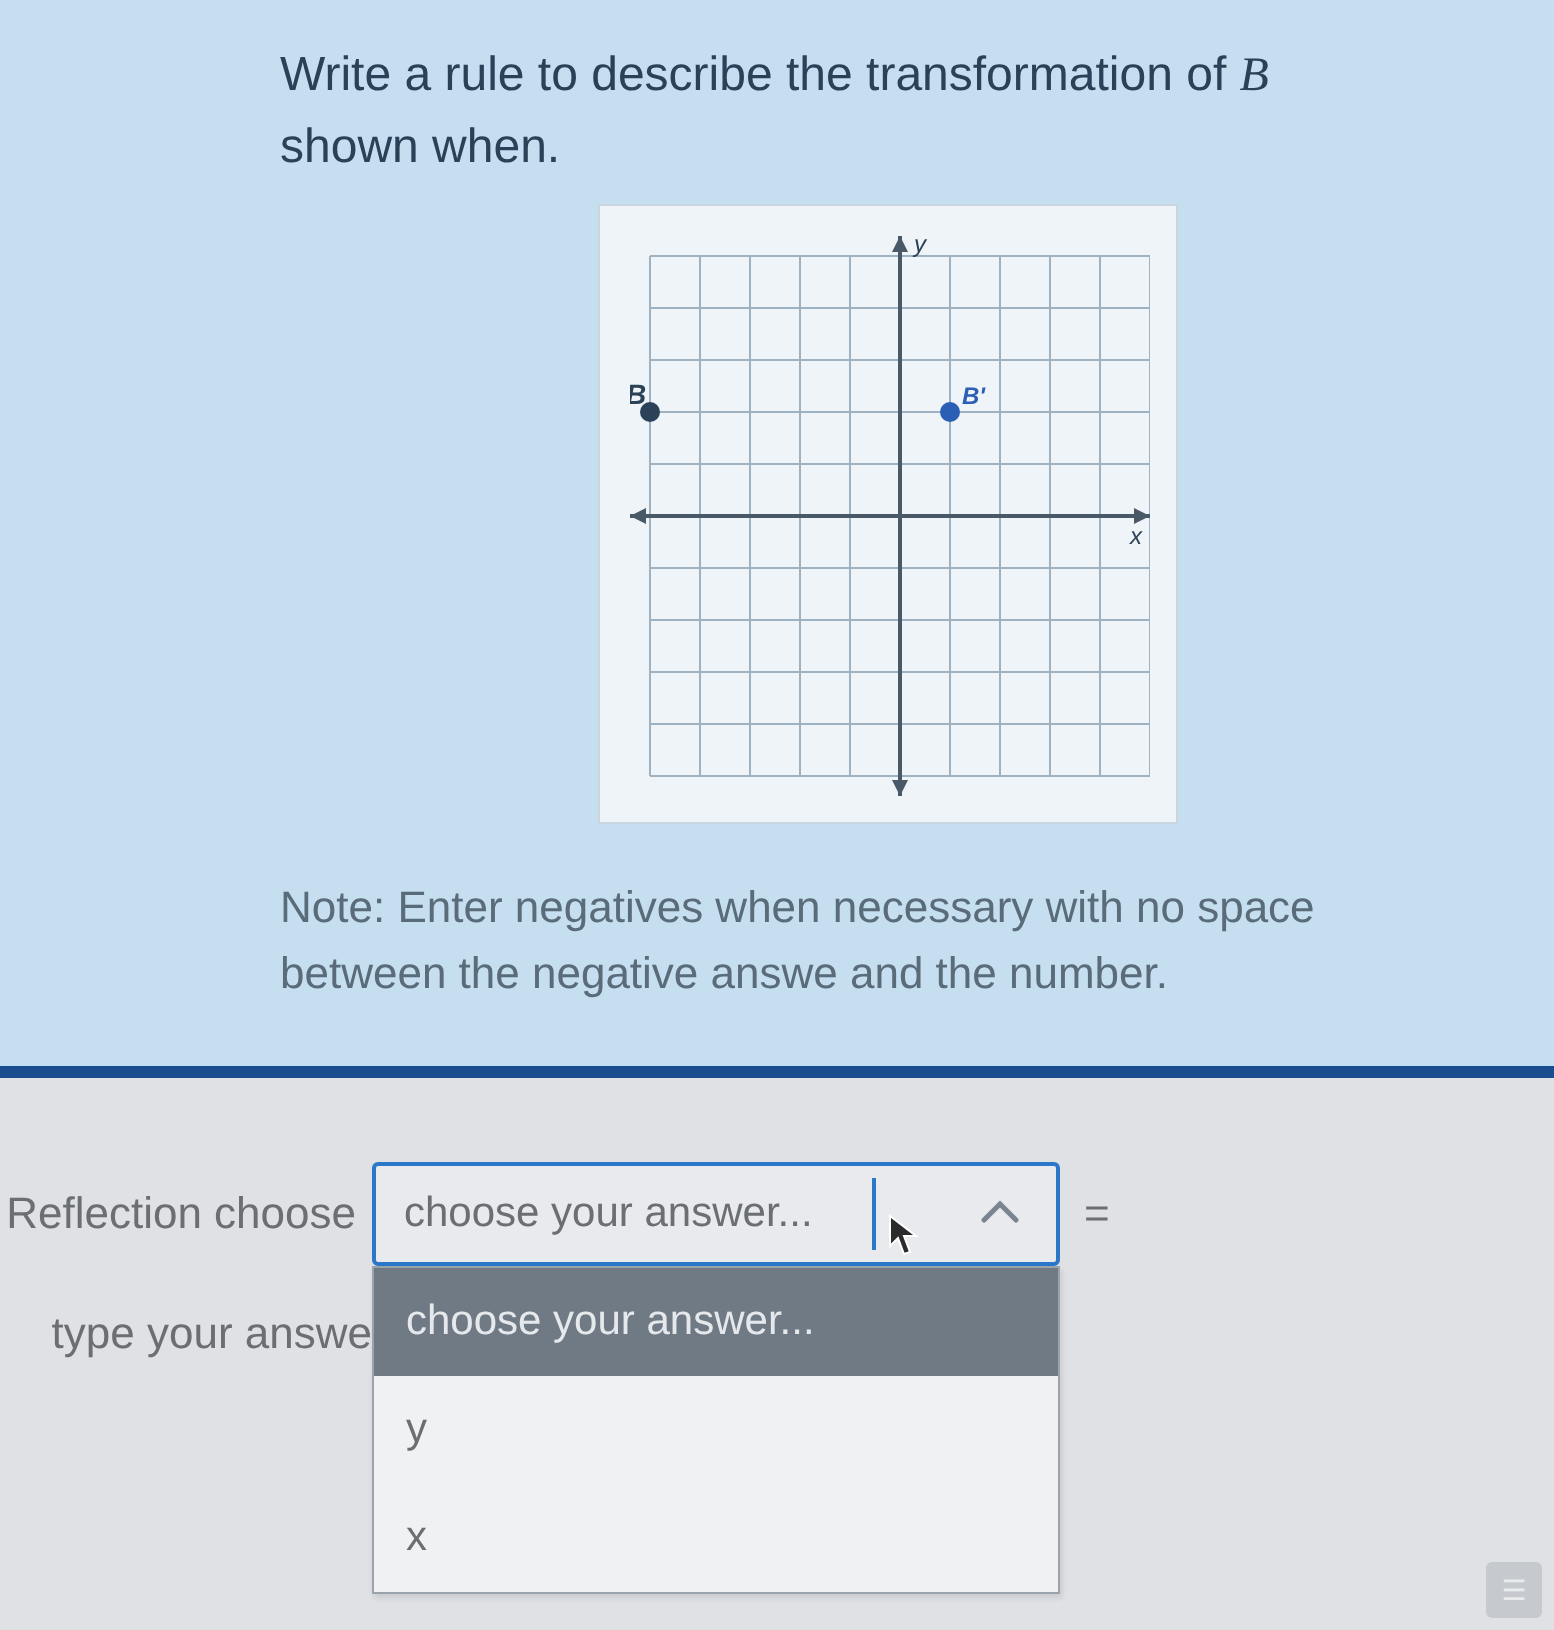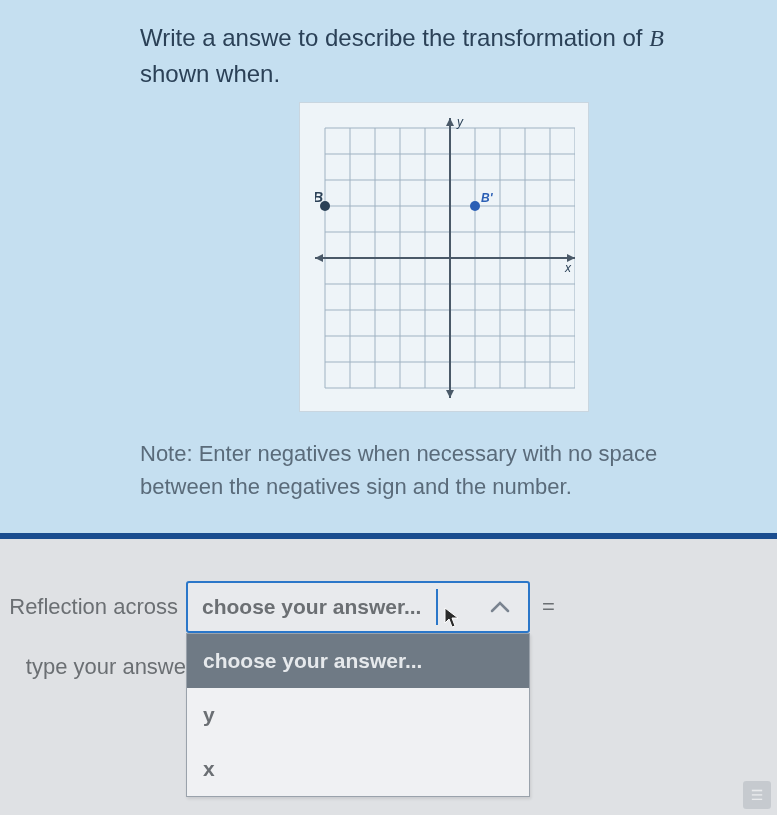--- a/index.html
+++ b/index.html
@@ -59,21 +59,20 @@
     color: #6b6f73;
     font-size: 22px;
     padding-right: 8px;
     padding-left: 0;
     width: 186px;
     text-align: right;
   }
   .dropdown-open {
     position: relative;
     width: 344px;
-    font-weight: bold;
   }
   .dropdown-field {
     height: 52px;
     border: 2px solid #2b77c9;
     border-radius: 3px;
     background: #e8eaed;
     display: flex;
     align-items: center;
     padding: 0 14px;
     color: #6b6f73;
@@ -151,21 +150,21 @@
     justify-content:center;
     color:#fff;
     font-size:14px;
   }
 </style>
 </head>
 <body>
 
 <div class="question-panel">
   <div class="question-text">
-    <span>Write a answe to describe the transformation of </span><span class="var">B</span><br>
+    <span>Write a rule to describe the transformation of </span><span class="var">B</span><br>
     <span>shown when.</span>
   </div>
 
   <div class="graph-wrap">
     <div class="graph-box">
       <svg width="260" height="280" viewBox="0 0 260 280">
         <g stroke="#9fb2c2" stroke-width="1">
           <line x1="10" y1="10" x2="10" y2="270"></line>
           <line x1="35" y1="10" x2="35" y2="270"></line>
           <line x1="60" y1="10" x2="60" y2="270"></line>
@@ -198,27 +197,27 @@
         <circle cx="10" cy="88" r="5" fill="#2b4157"></circle>
         <text x="-2" y="84" font-size="14" fill="#2b4157" font-style="italic" font-weight="bold">B</text>
         <circle cx="160" cy="88" r="5" fill="#2b5fb5"></circle>
         <text x="166" y="84" font-size="12" fill="#2b5fb5" font-style="italic" font-weight="bold">B'</text>
       </svg>
     </div>
   </div>
 
   <div class="note-text">
     <span>Note: Enter negatives when necessary with no space</span><br>
-    <span>between the negatives sign and the number.</span>
+    <span>between the negative answe and the number.</span>
   </div>
 </div>
 
 <div class="answer-area">
   <div class="row1">
-    <div class="reflection-label">Reflection across</div>
+    <div class="reflection-label">Reflection choose</div>
     <div class="dropdown-open">
       <div class="dropdown-field">
         <span>choose your answer...</span>
         <span class="cursor-line"></span>
         <span class="cursor-icon">
           <svg width="18" height="22" viewBox="0 0 18 22">
               <path d="M1 1 L1 16 L5 12 L8 20 L11 19 L8 11 L14 11 Z" fill="#2b2b2b" stroke="#fff" stroke-width="1"></path>
             </svg>
         </span>
         <span class="chevron">

